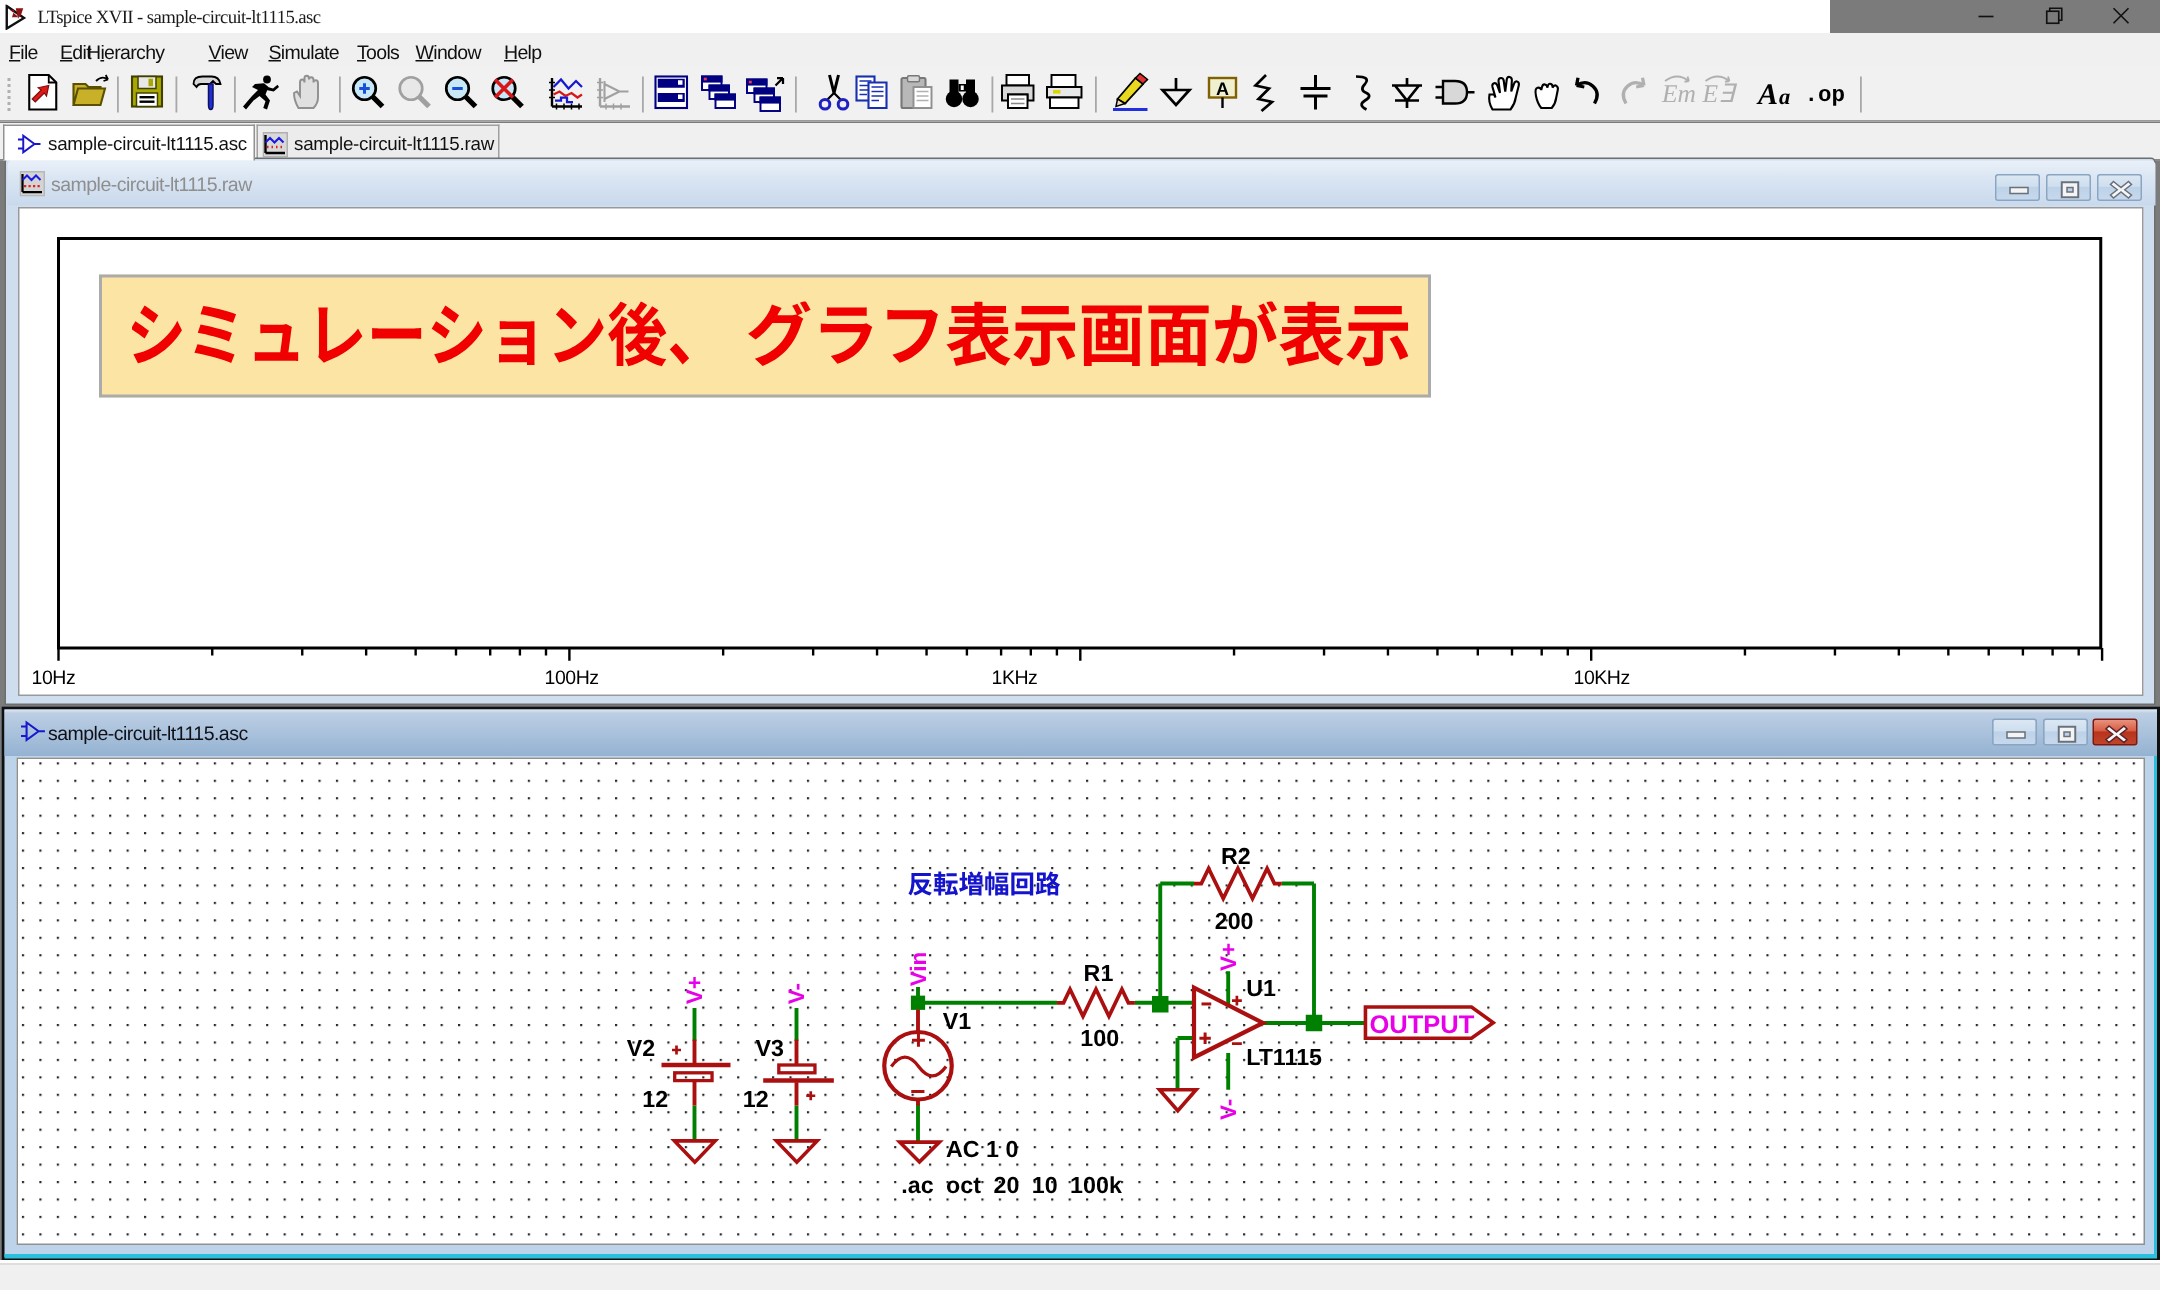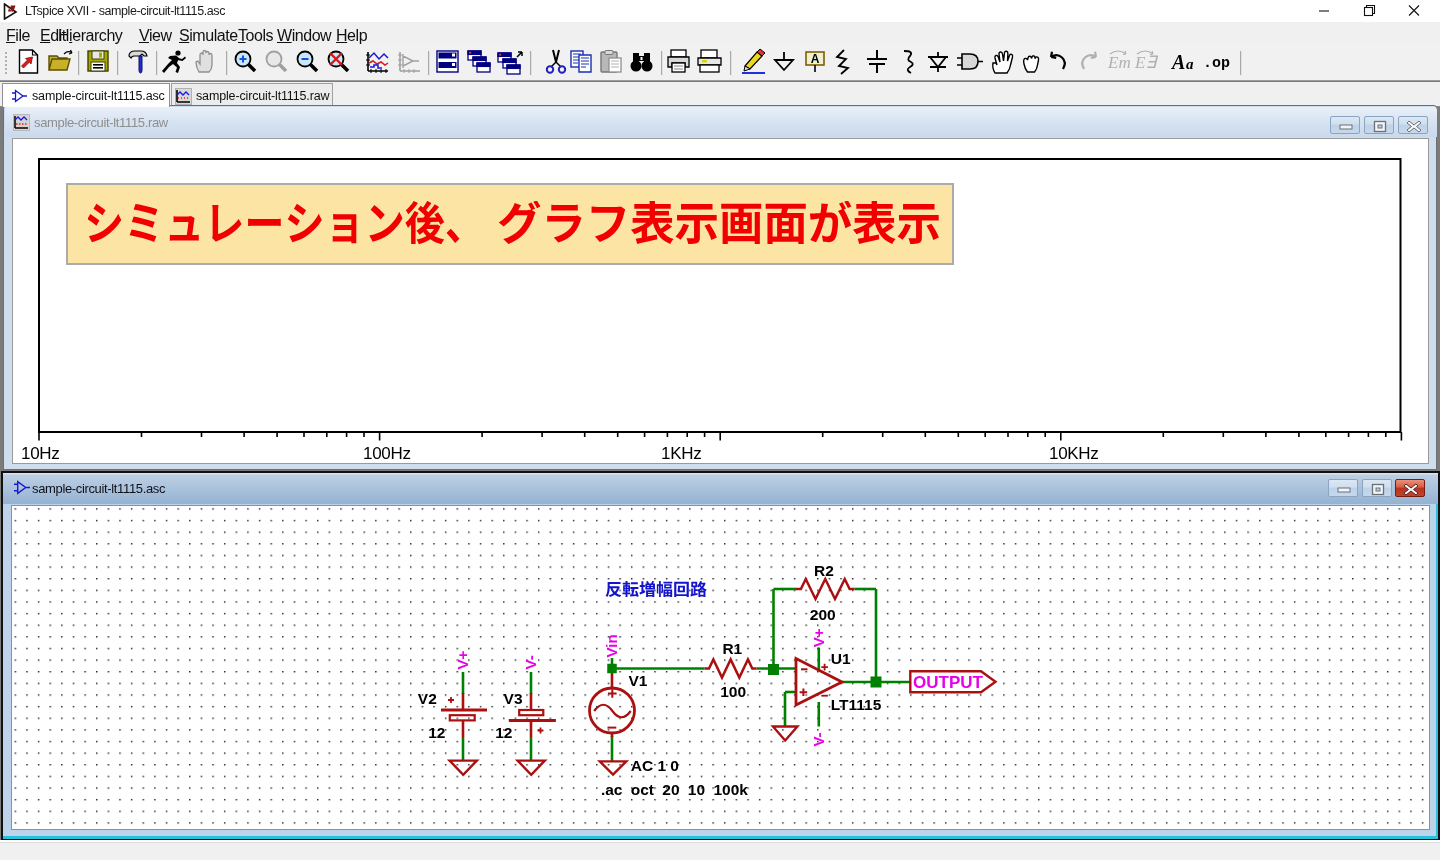--- a/index.html
+++ b/index.html
@@ -1,37 +1,37 @@
 <!DOCTYPE html>
 <html><head>
 <meta charset="utf-8">
 <style>
 * { margin:0; padding:0; box-sizing:border-box; }
 html,body { width:1440px; height:860px; overflow:hidden; font-family:"Liberation Sans",sans-serif; background:#7b7b7b; }
 .abs { position:absolute; }
-#titlebar { left:0; top:0; width:1440px; height:22px; background:#ffffff; }
+#titlebar { left:0; top:0; width:1220px; height:22px; background:#ffffff;font-family:Liberation Serif, serif; }
 #titletext { left:25px; top:4px; font-size:12.5px; letter-spacing:-0.4px; color:#1b1b1b; }
 #menubar { left:0; top:22px; width:1440px; height:22px; background:#f0f0f0; }
-.mi { position:absolute; top:5px; font-size:16px; letter-spacing:-0.45px; color:#101010; }
+.mi { position:absolute; top:5px; font-size:13px; letter-spacing:-0.45px; color:#101010; }
 .mi u { text-decoration:underline; }
 #toolbar { left:0; top:44px; width:1440px; height:37px; background:#f1f1f1; border-bottom:1px solid #9a9a9a; }
 #tabbar { left:0; top:82px; width:1440px; height:25px; background:#f0f0f0; border-bottom:1px solid #888888; }
 .tab { position:absolute; top:1px; height:24px; font-size:12.5px; letter-spacing:-0.15px; color:#111; white-space:nowrap; }
 #tab1 { left:2px; width:168px; background:#ffffff; border:1px solid #919191; border-bottom:none; z-index:2;}
 #tab2 { left:171px; width:162px; background:#ececec; border:1px solid #a0a0a0; border-bottom:none; }
 .tabtxt { position:absolute; top:5px; }
 #mdi { left:0; top:107px; width:1440px; height:735px; background:#7b7b7b; }
 
 #rawwin { left:3px; top:105px; width:1434px; height:365px; background:#cfdeee; border:1px solid #6e6e6e; border-radius:3px 3px 0 0; }
 #rawtitle { left:1px; top:1px; width:1432px; height:30px; background:linear-gradient(#e9f0f8,#d7e3f2 50%,#c9d9ec); border-radius:3px 3px 0 0; }
 #rawtitletext { left:29px; top:8px; font-size:13px; letter-spacing:-0.35px; color:#8e8e8e; }
 #rawclient { left:8px; top:32px; width:1417px; height:326px; background:#ffffff; border:1px solid #9a9a9a; }
 .wbtn { position:absolute; width:30px; height:18px; border:1px solid #8aa5c2; border-radius:2px; background:linear-gradient(#dbe7f3,#cfdfef 45%,#bdd2e8 50%,#c7d8ec); }
 .wbtn svg { position:absolute; left:0; top:0; }
-.ticklbl { position:absolute; top:305px; font-size:17px; color:#000; letter-spacing:-0.3px; }
+.ticklbl { position:absolute; top:305px; font-size:13px; color:#000; letter-spacing:-0.3px; }
 
 #banner { left:53px; top:44px; width:888px; height:82px; background:#fce5a4; border:2px solid #ababab; }
 
 #schwin { left:1px; top:471px; width:1439px; height:369px; background:#bdd3e9; border:2px solid #101010; }
 #schtitle { left:0px; top:0px; width:1435px; height:31px; background:linear-gradient(#dfe8f2,#bccee4 8%,#aac2dc 50%,#94b2d2); }
 #schtitletext { left:29px; top:8px; font-size:13px; letter-spacing:-0.35px; color:#101018; }
 #schclient { left:8px; top:32px; width:1419px; height:325px; background:#ffffff; border:1px solid #909090; }
 #schaccent-r { left:1432.5px; top:0px; width:2.5px; height:365px; background:#28c0dc; }
 #schaccent-b { left:0px; top:363px; width:1435px; height:2.5px; background:#28c0dc; }
 #statusbar { left:0; top:840px; width:1440px; height:20px; background:linear-gradient(#fdfdfd 0px,#fdfdfd 2px,#dedede 2px,#dedede 3px,#f0f0f0 3px); }

